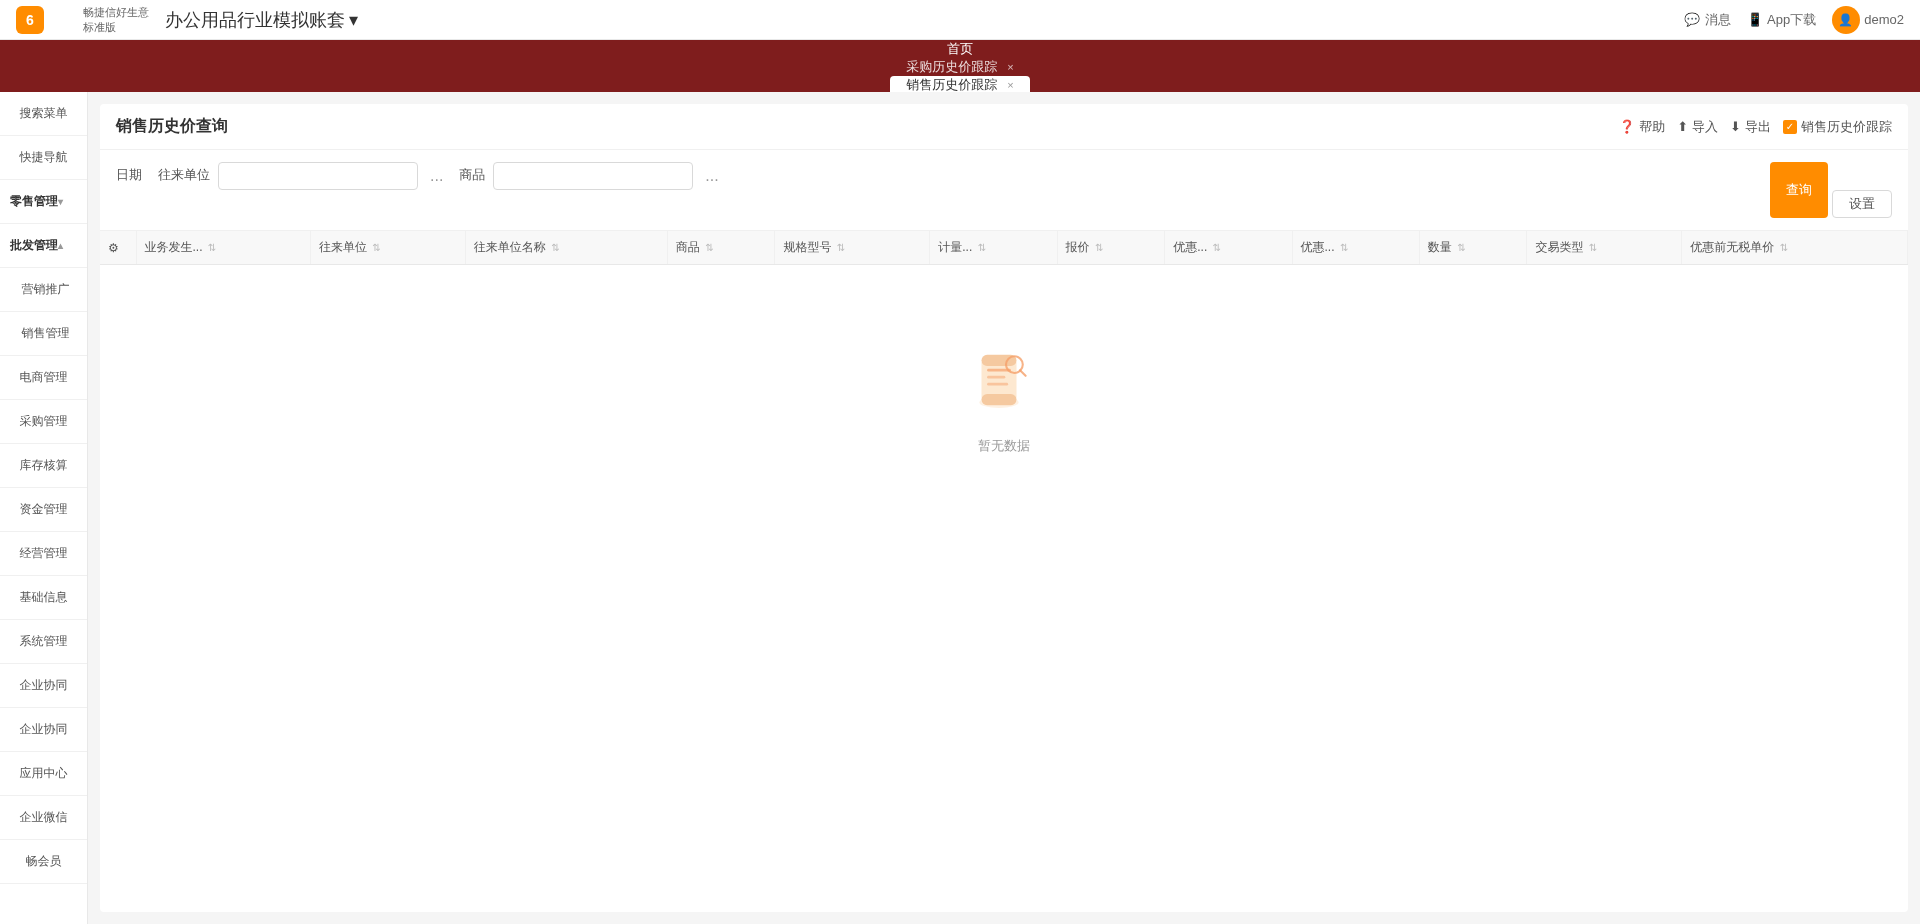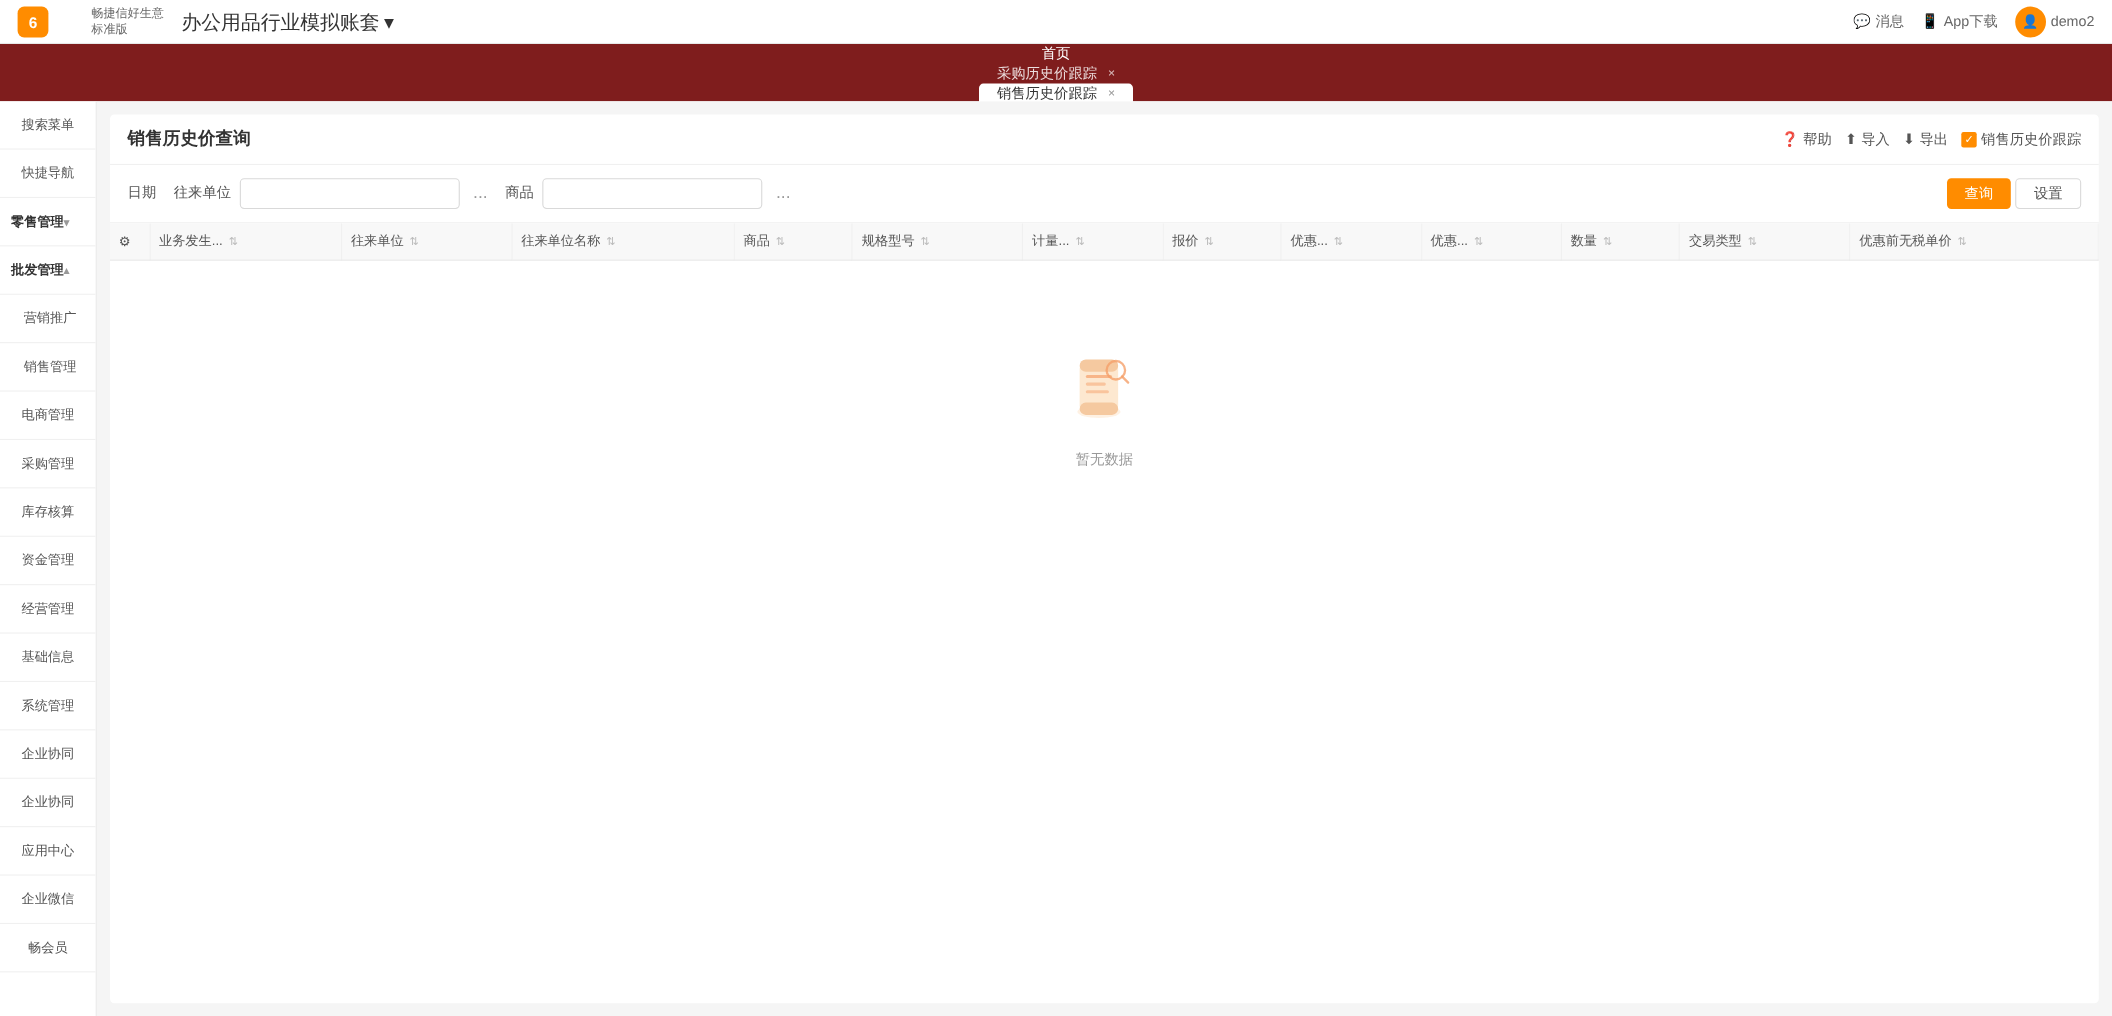--- a/index.html
+++ b/index.html
@@ -318,20 +318,21 @@
       cursor: pointer;
     }
     .btn-secondary {
       padding: 4px 16px;
       background: #fff;
       color: #555;
       border: 1px solid #d9d9d9;
       border-radius: 4px;
       font-size: 13px;
       cursor: pointer;
+      margin-top: 28px;
     }
 
     
     .table-container {
       padding: 0;
       overflow: auto;
     }
     .data-table {
       width: 100%;
       border-collapse: collapse;

